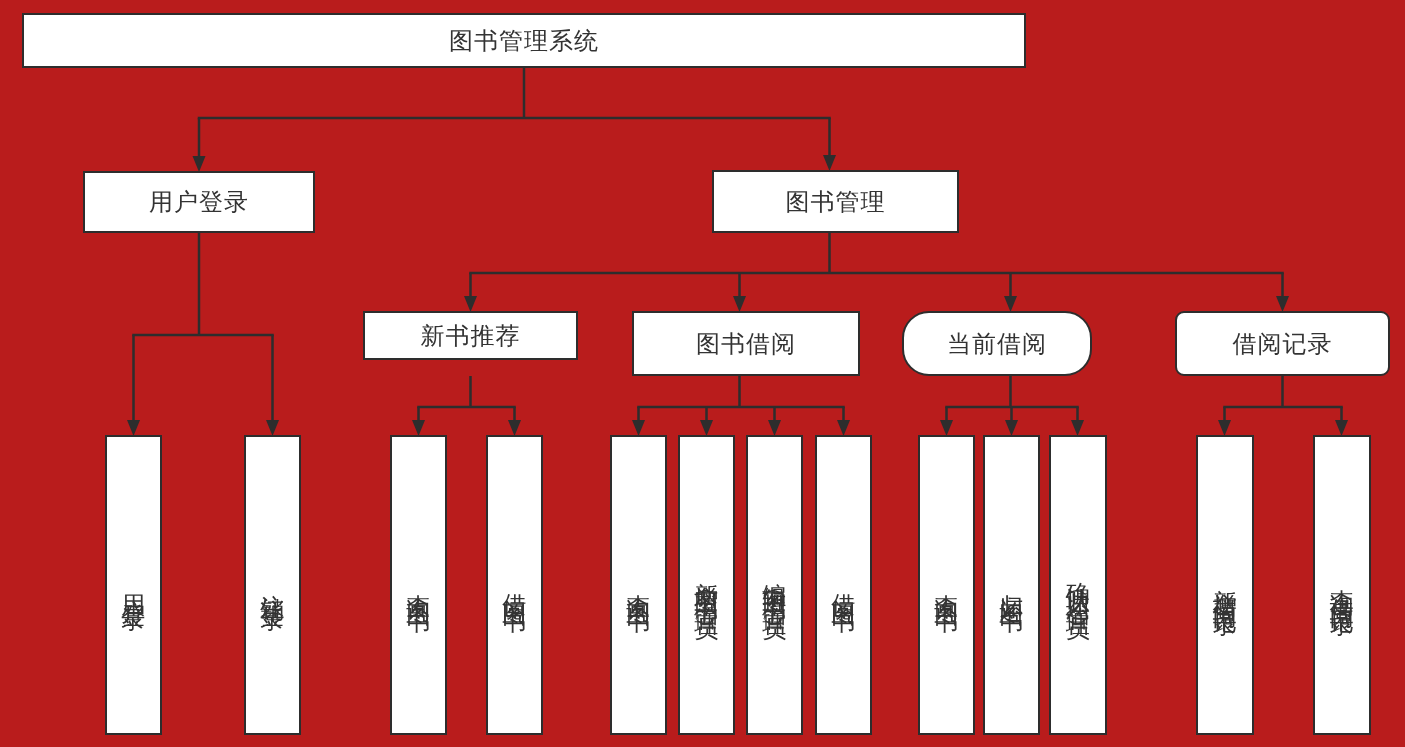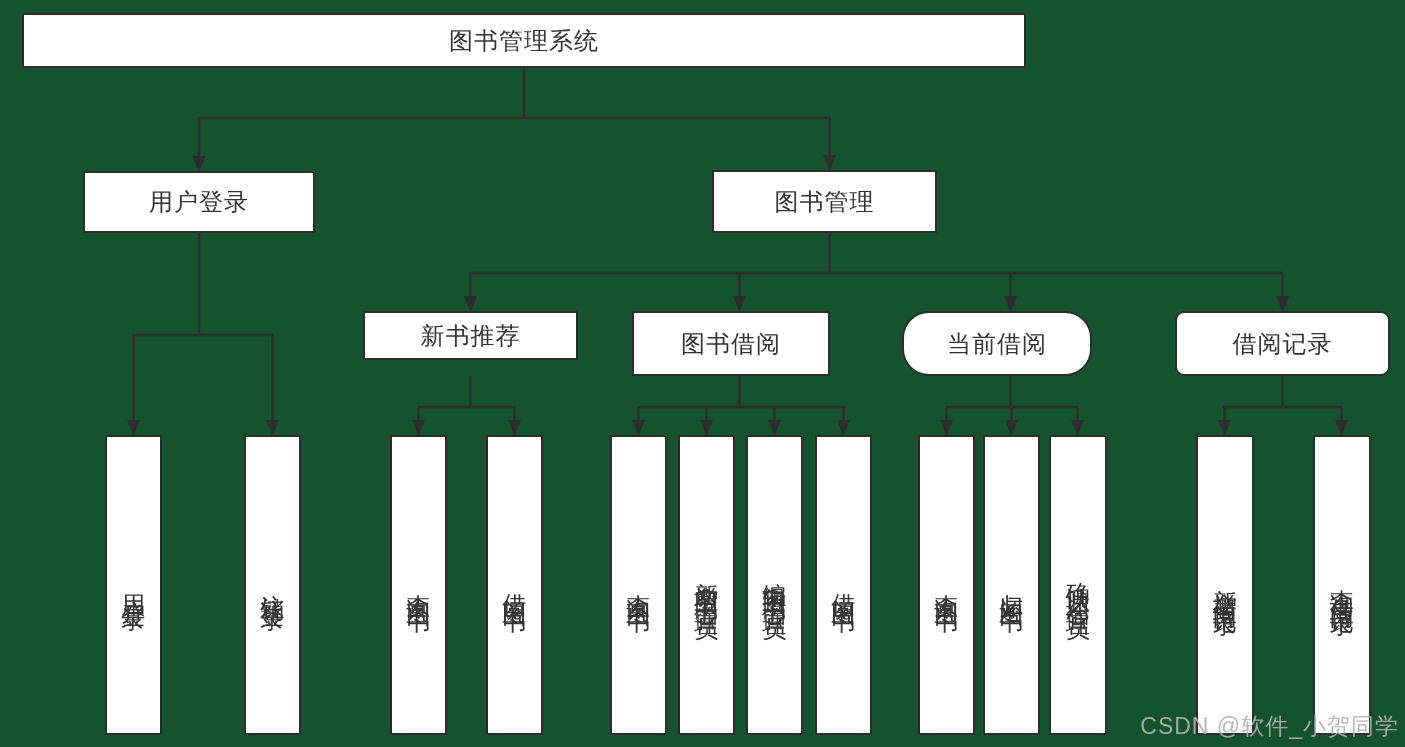--- a/index.html
+++ b/index.html
@@ -1,19 +1,19 @@
 <!DOCTYPE html>
 <html><head>
 <meta charset="utf-8">
 <style>
   html,body{margin:0;padding:0;background:#ffffff;}
   .canvas{
     position:relative;
     width:1405px;height:747px;
-    background:#14532d;
+    background:#b91c1c;
     overflow:hidden;
     font-family:"Liberation Sans", sans-serif;
   }
   #connectors{position:absolute;left:0;top:0;width:1405px;height:747px;}
   .box{
     position:absolute;
     box-sizing:border-box;
     border:2.5px solid #2d2d2d;
     background:#ffffff;
     display:flex;
@@ -105,28 +105,28 @@
       <polygon points="1335,420 1348,420 1341.5,436" fill="#2d2d2d"></polygon>
     </svg>
 
   <div class="box h-node" style="left:22px;top:13px;width:1004px;height:55px;">
     <span>图书管理系统</span>
   </div>
 
   <div class="box h-node" style="left:83px;top:171px;width:232px;height:62px;">
     <span>用户登录</span>
   </div>
-  <div class="box h-node" style="left:712px;top:170px;width:225px;height:63px;">
+  <div class="box h-node" style="left:712px;top:170px;width:247px;height:63px;">
     <span>图书管理</span>
   </div>
 
   <div class="box h-node" style="left:363px;top:311px;width:215px;height:49px;">
     <span>新书推荐</span>
   </div>
-  <div class="box h-node" style="left:632px;top:311px;width:198px;height:65px;">
+  <div class="box h-node" style="left:632px;top:311px;width:228px;height:65px;">
     <span>图书借阅</span>
   </div>
   <div class="box h-node" style="left:902px;top:311px;width:190px;height:65px;border-radius:27px;">
     <span>当前借阅</span>
   </div>
   <div class="box h-node" style="left:1175px;top:311px;width:215px;height:65px;border-radius:9px;">
     <span>借阅记录</span>
   </div>
 
   <div class="box leaf" style="left:105px;top:435px;width:57px;height:300px;">
@@ -166,14 +166,13 @@
     <span>确认归还（管理员）</span>
   </div>
 
   <div class="box leaf" style="left:1196px;top:435px;width:58px;height:300px;">
     <span>新增借阅记录</span>
   </div>
   <div class="box leaf" style="left:1313px;top:435px;width:58px;height:300px;">
     <span>查询借阅记录</span>
   </div>
 
-  <div class="watermark">CSDN @软件_小贺同学</div>
 </div>
 
 </body></html>

